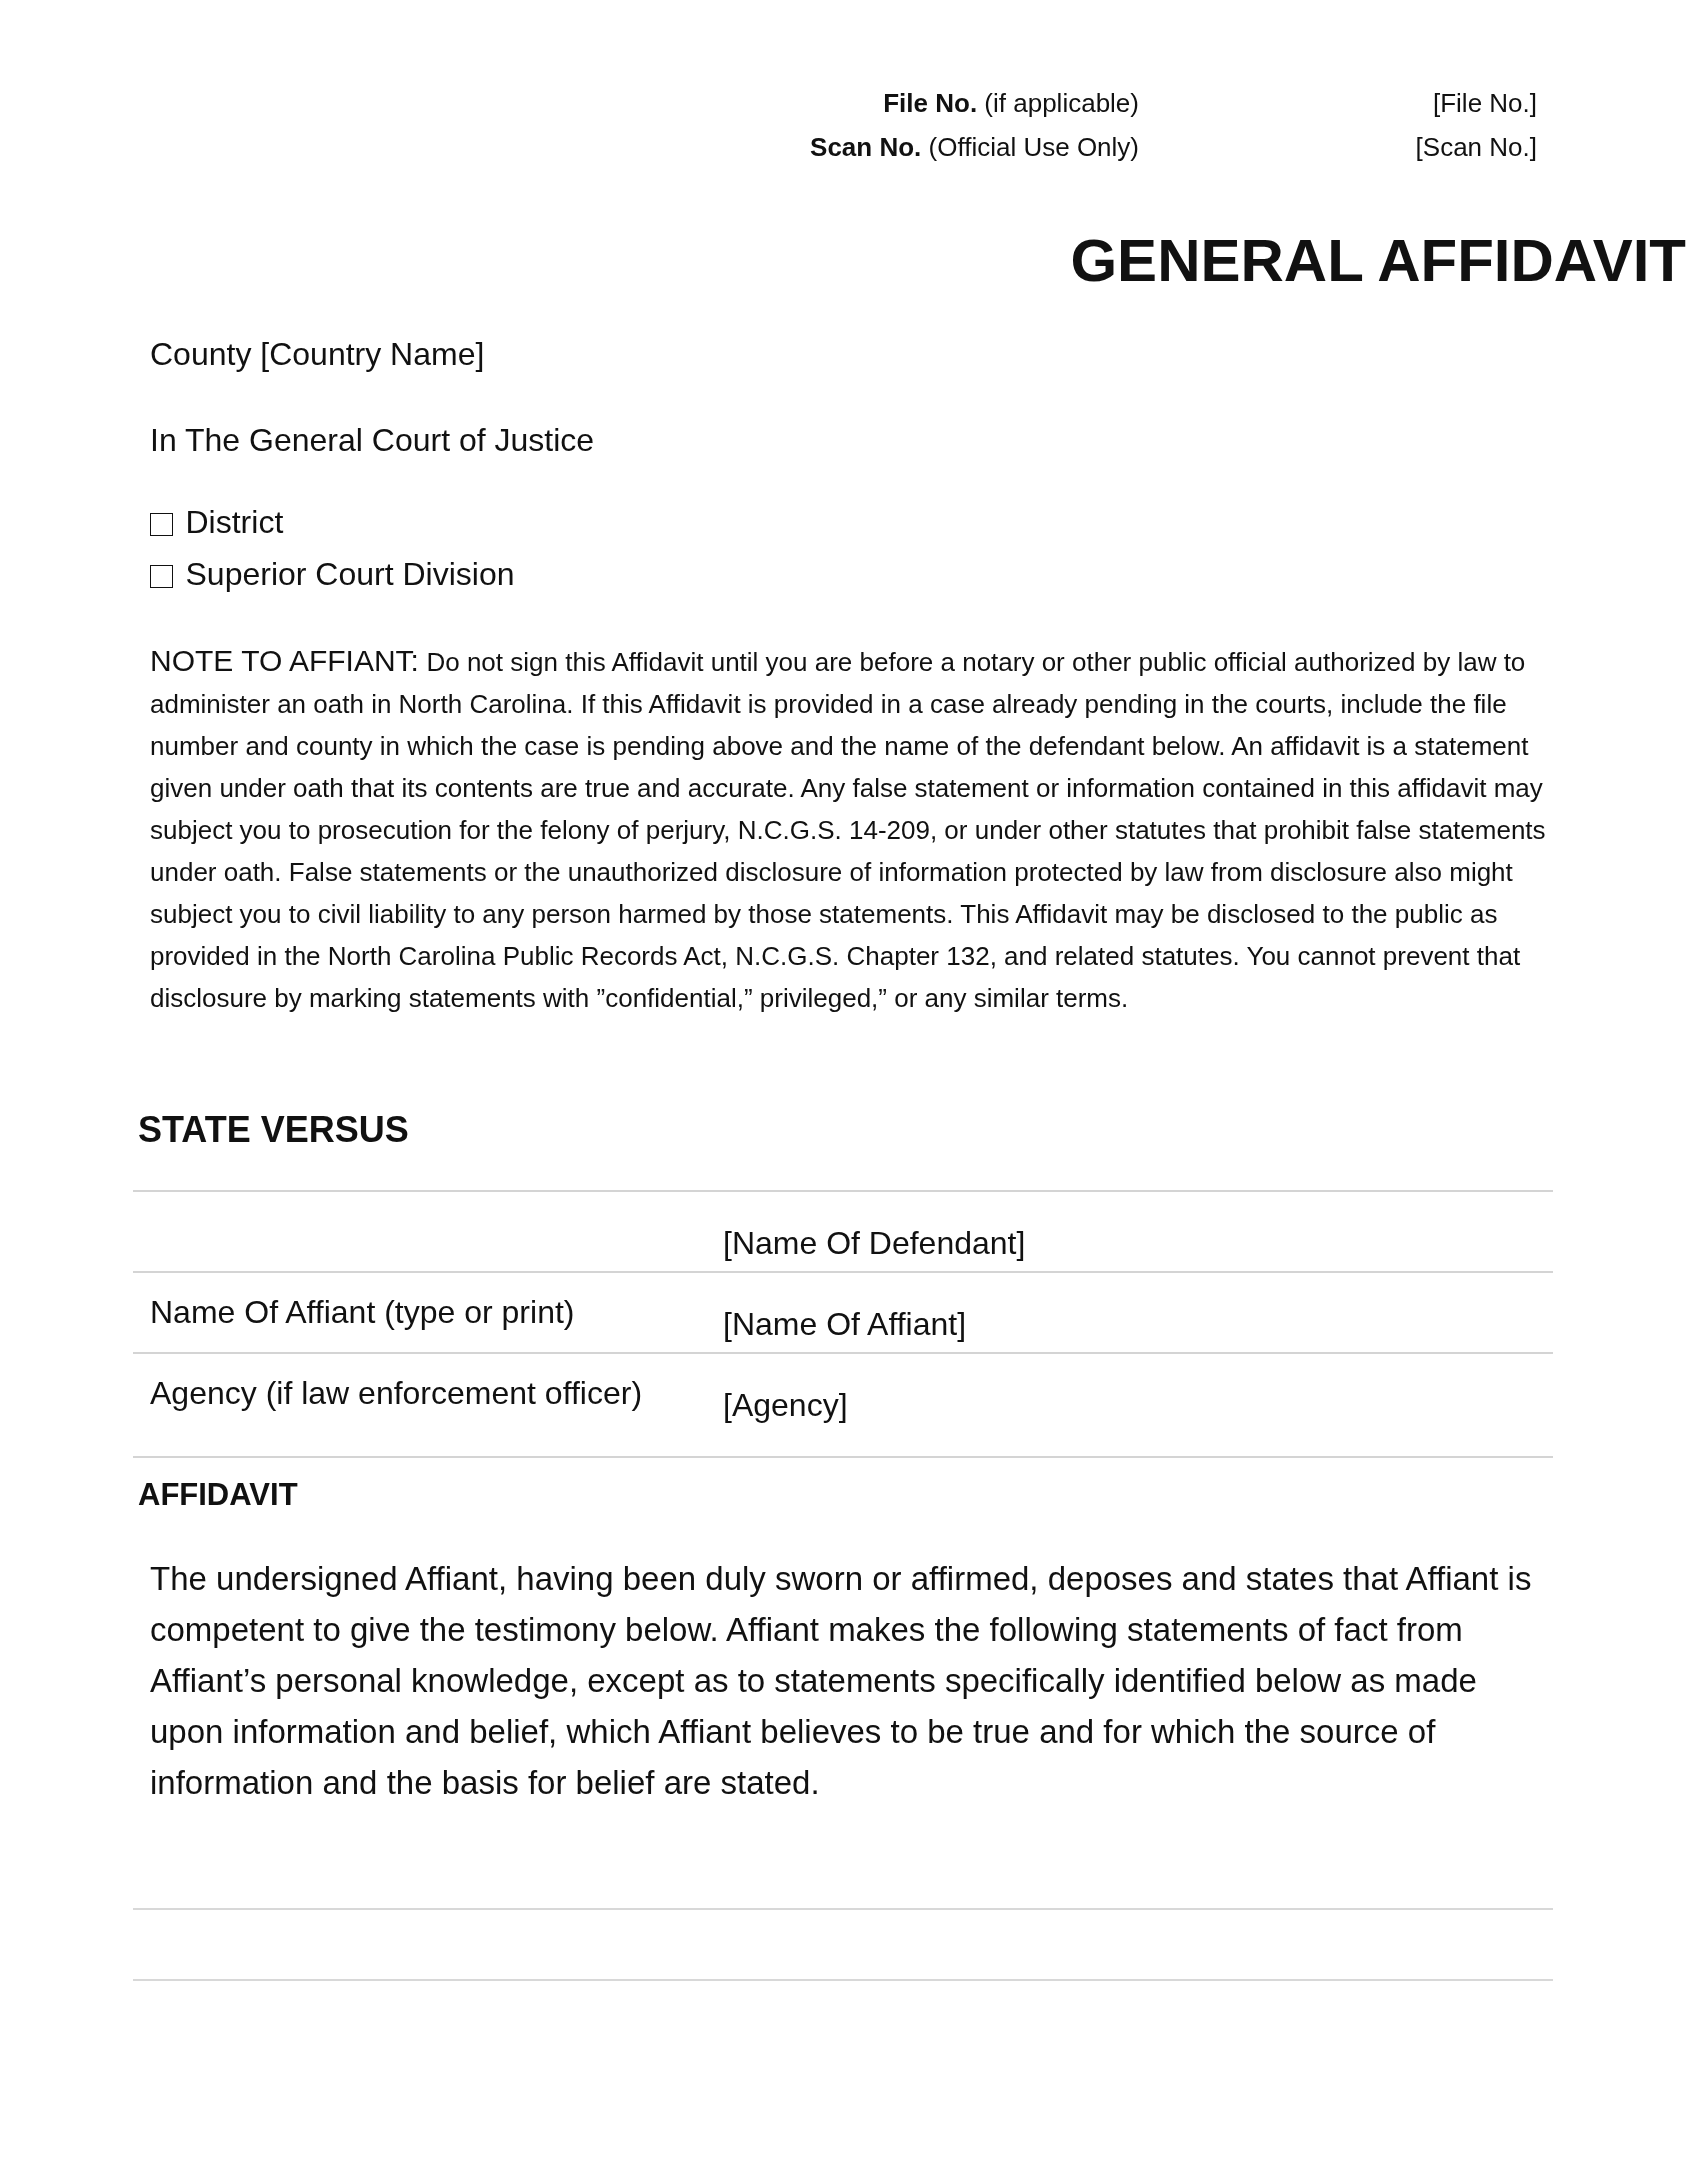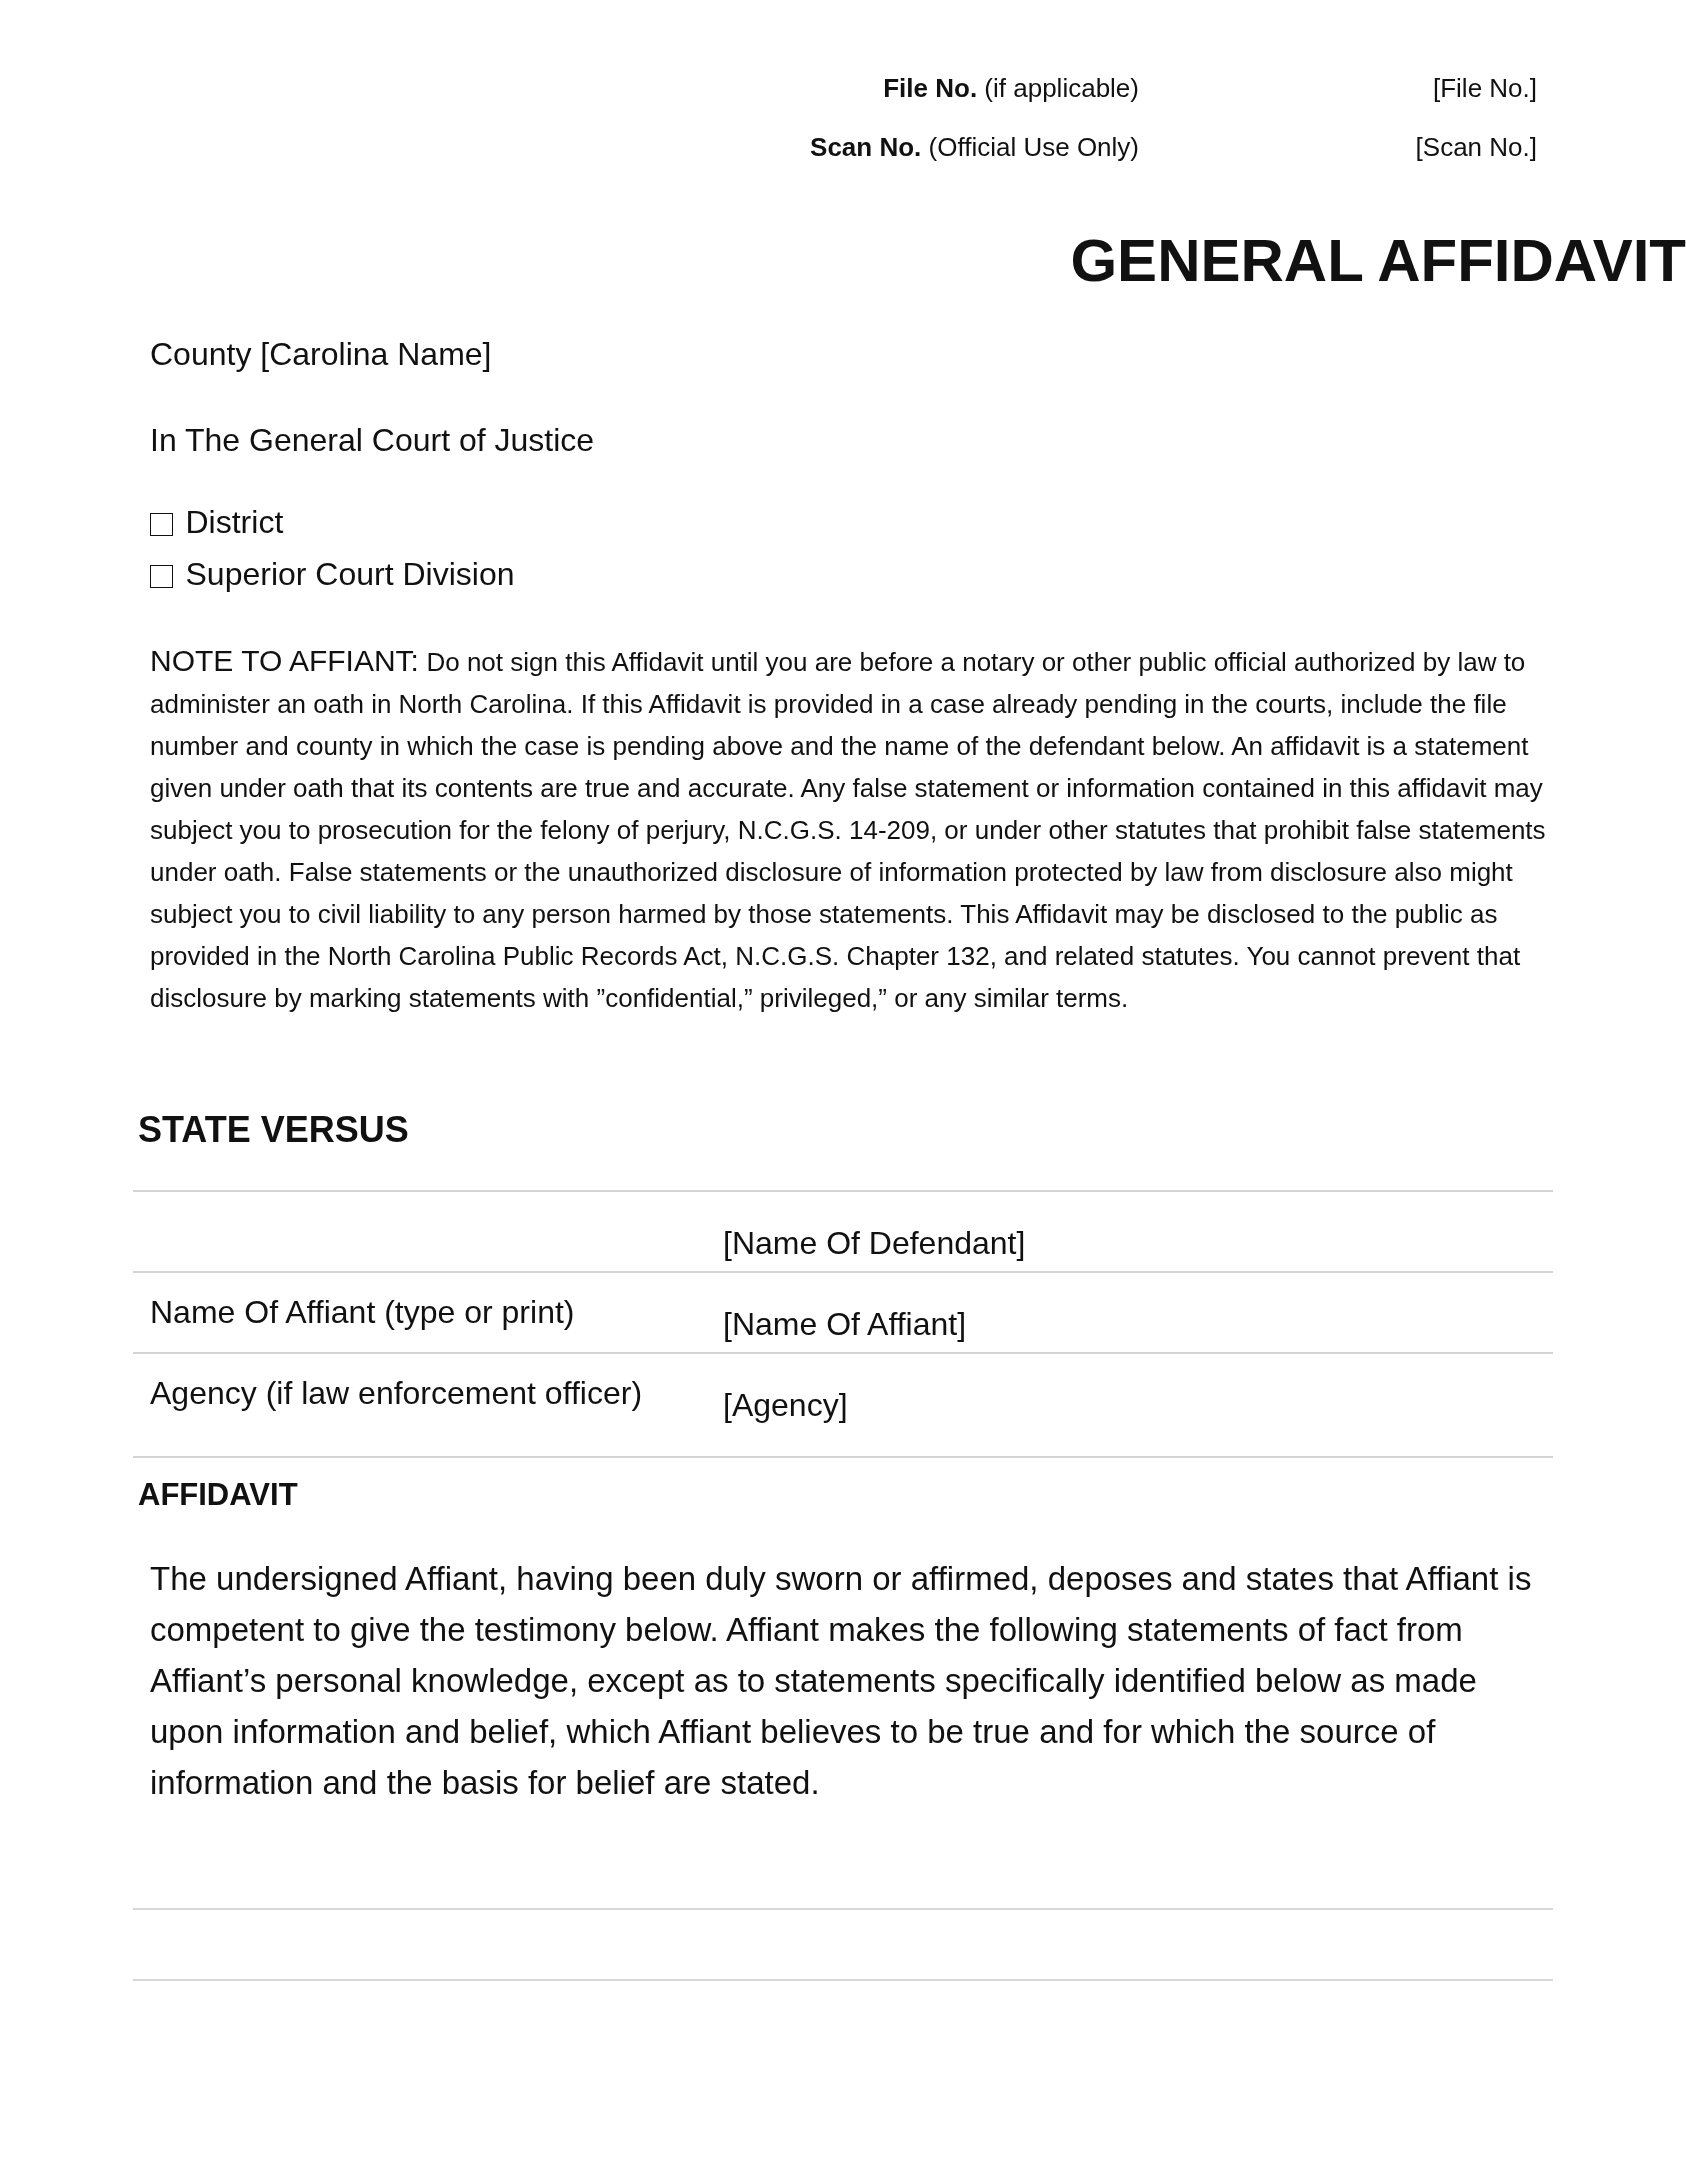--- a/index.html
+++ b/index.html
@@ -7,21 +7,21 @@
     width: 1686px; height: 2182px; position: relative; overflow: hidden;
     font-family: "Liberation Sans", "DejaVu Sans", sans-serif;
     color: #111111;
   }
 
   
   .meta-row { position: absolute; left: 656px; width: 881px; height: 41px; font-size: 26px; line-height: 41px; }
   .meta-label { position: absolute; right: 398px; top: 0; white-space: nowrap; }
   .meta-label b { font-weight: 700; }
   .meta-value { position: absolute; right: 0; top: 0; white-space: nowrap; }
-  #row-file { top: 68px; }
+  #row-file { top: 83px; }
   #row-scan { top: 127px; }
 
   .title {
     position: absolute; top: 223px; left: 0; width: 1686px; text-align: right;
     font-size: 60px; font-weight: 700; letter-spacing: 0px; line-height: 75px;
   }
 
   .line-text { position: absolute; left: 150px; font-size: 32px; line-height: 41px; white-space: nowrap; }
   #county { top: 334px; }
   #court { top: 420px; }
@@ -67,21 +67,21 @@
   <span class="meta-label"><b>File No.</b> <span>(if applicable)</span></span>
   <span class="meta-value">[File No.]</span>
 </div>
 <div class="meta-row" id="row-scan">
   <span class="meta-label"><b>Scan No.</b> <span>(Official Use Only)</span></span>
   <span class="meta-value">[Scan No.]</span>
 </div>
 
 <div class="title">GENERAL AFFIDAVIT</div>
 
-<div class="line-text" id="county">County [Carolina Name]</div>
+<div class="line-text" id="county">County [Country Name]</div>
 <div class="line-text" id="court">In The General Court of Justice</div>
 
 <div class="line-text" id="opt-district">
   <span class="checkbox"></span><span>District</span>
 </div>
 <div class="line-text" id="opt-superior">
   <span class="checkbox"></span><span>Superior Court Division</span>
 </div>
 
 <div class="note">

